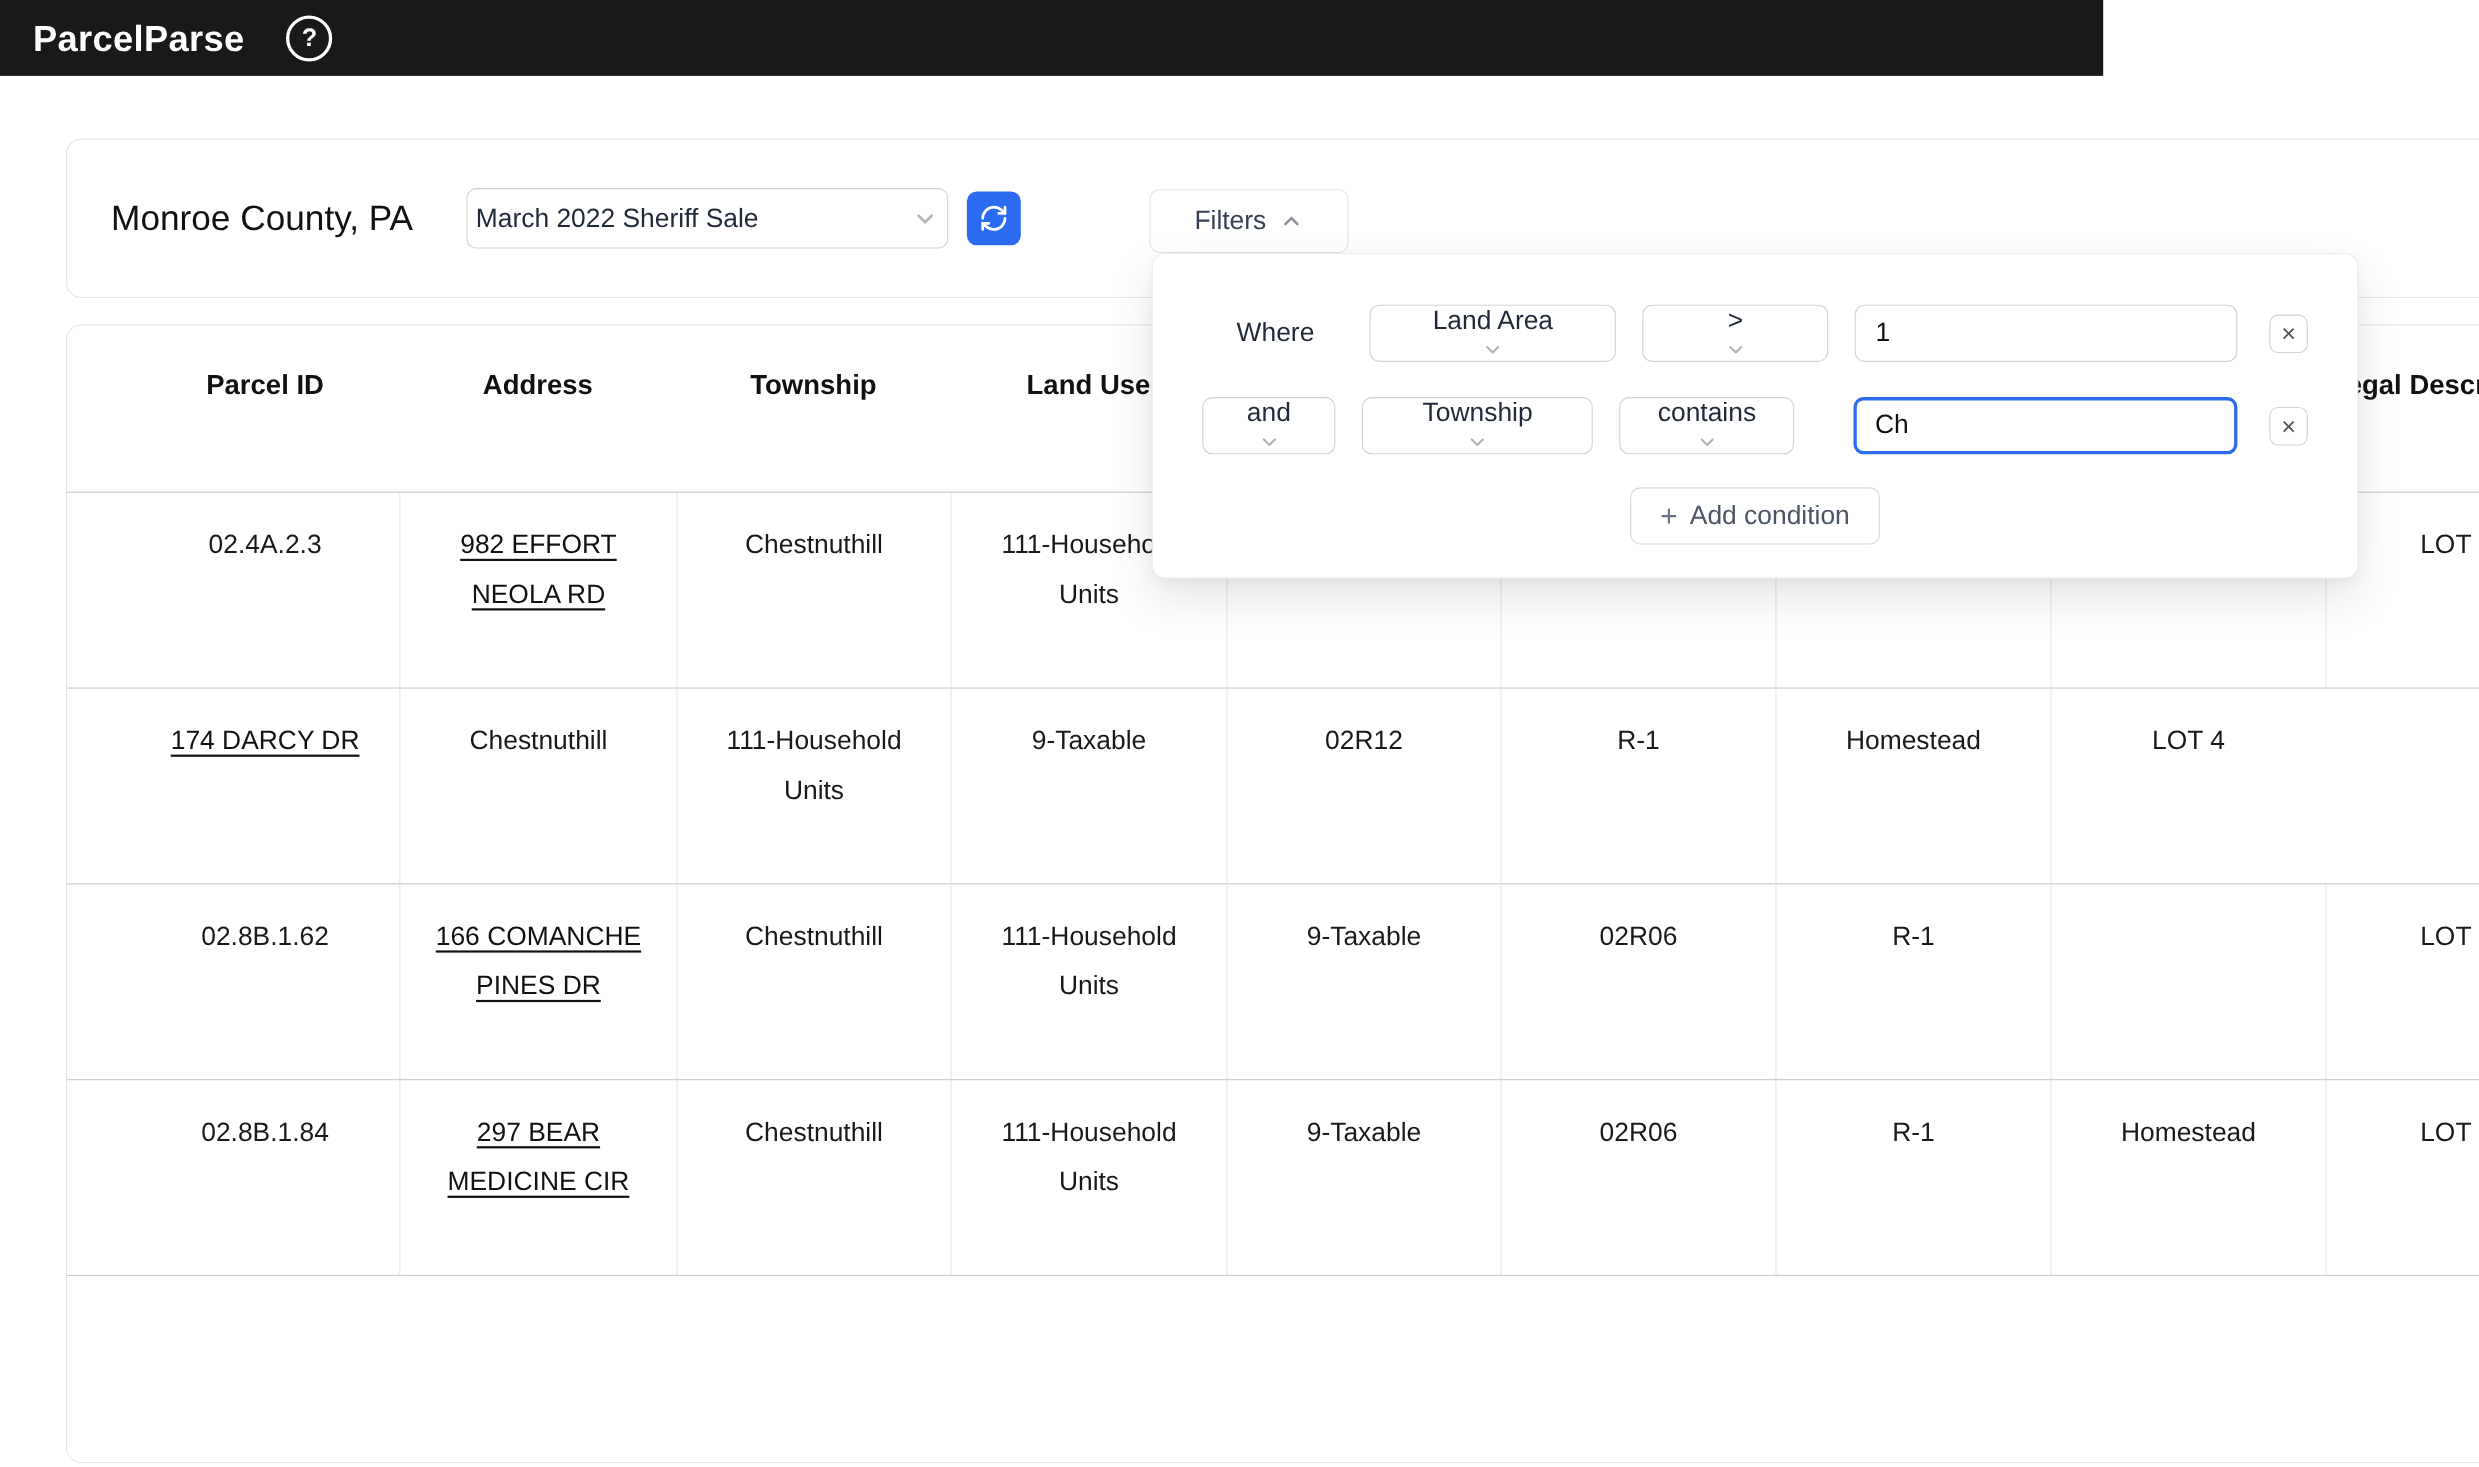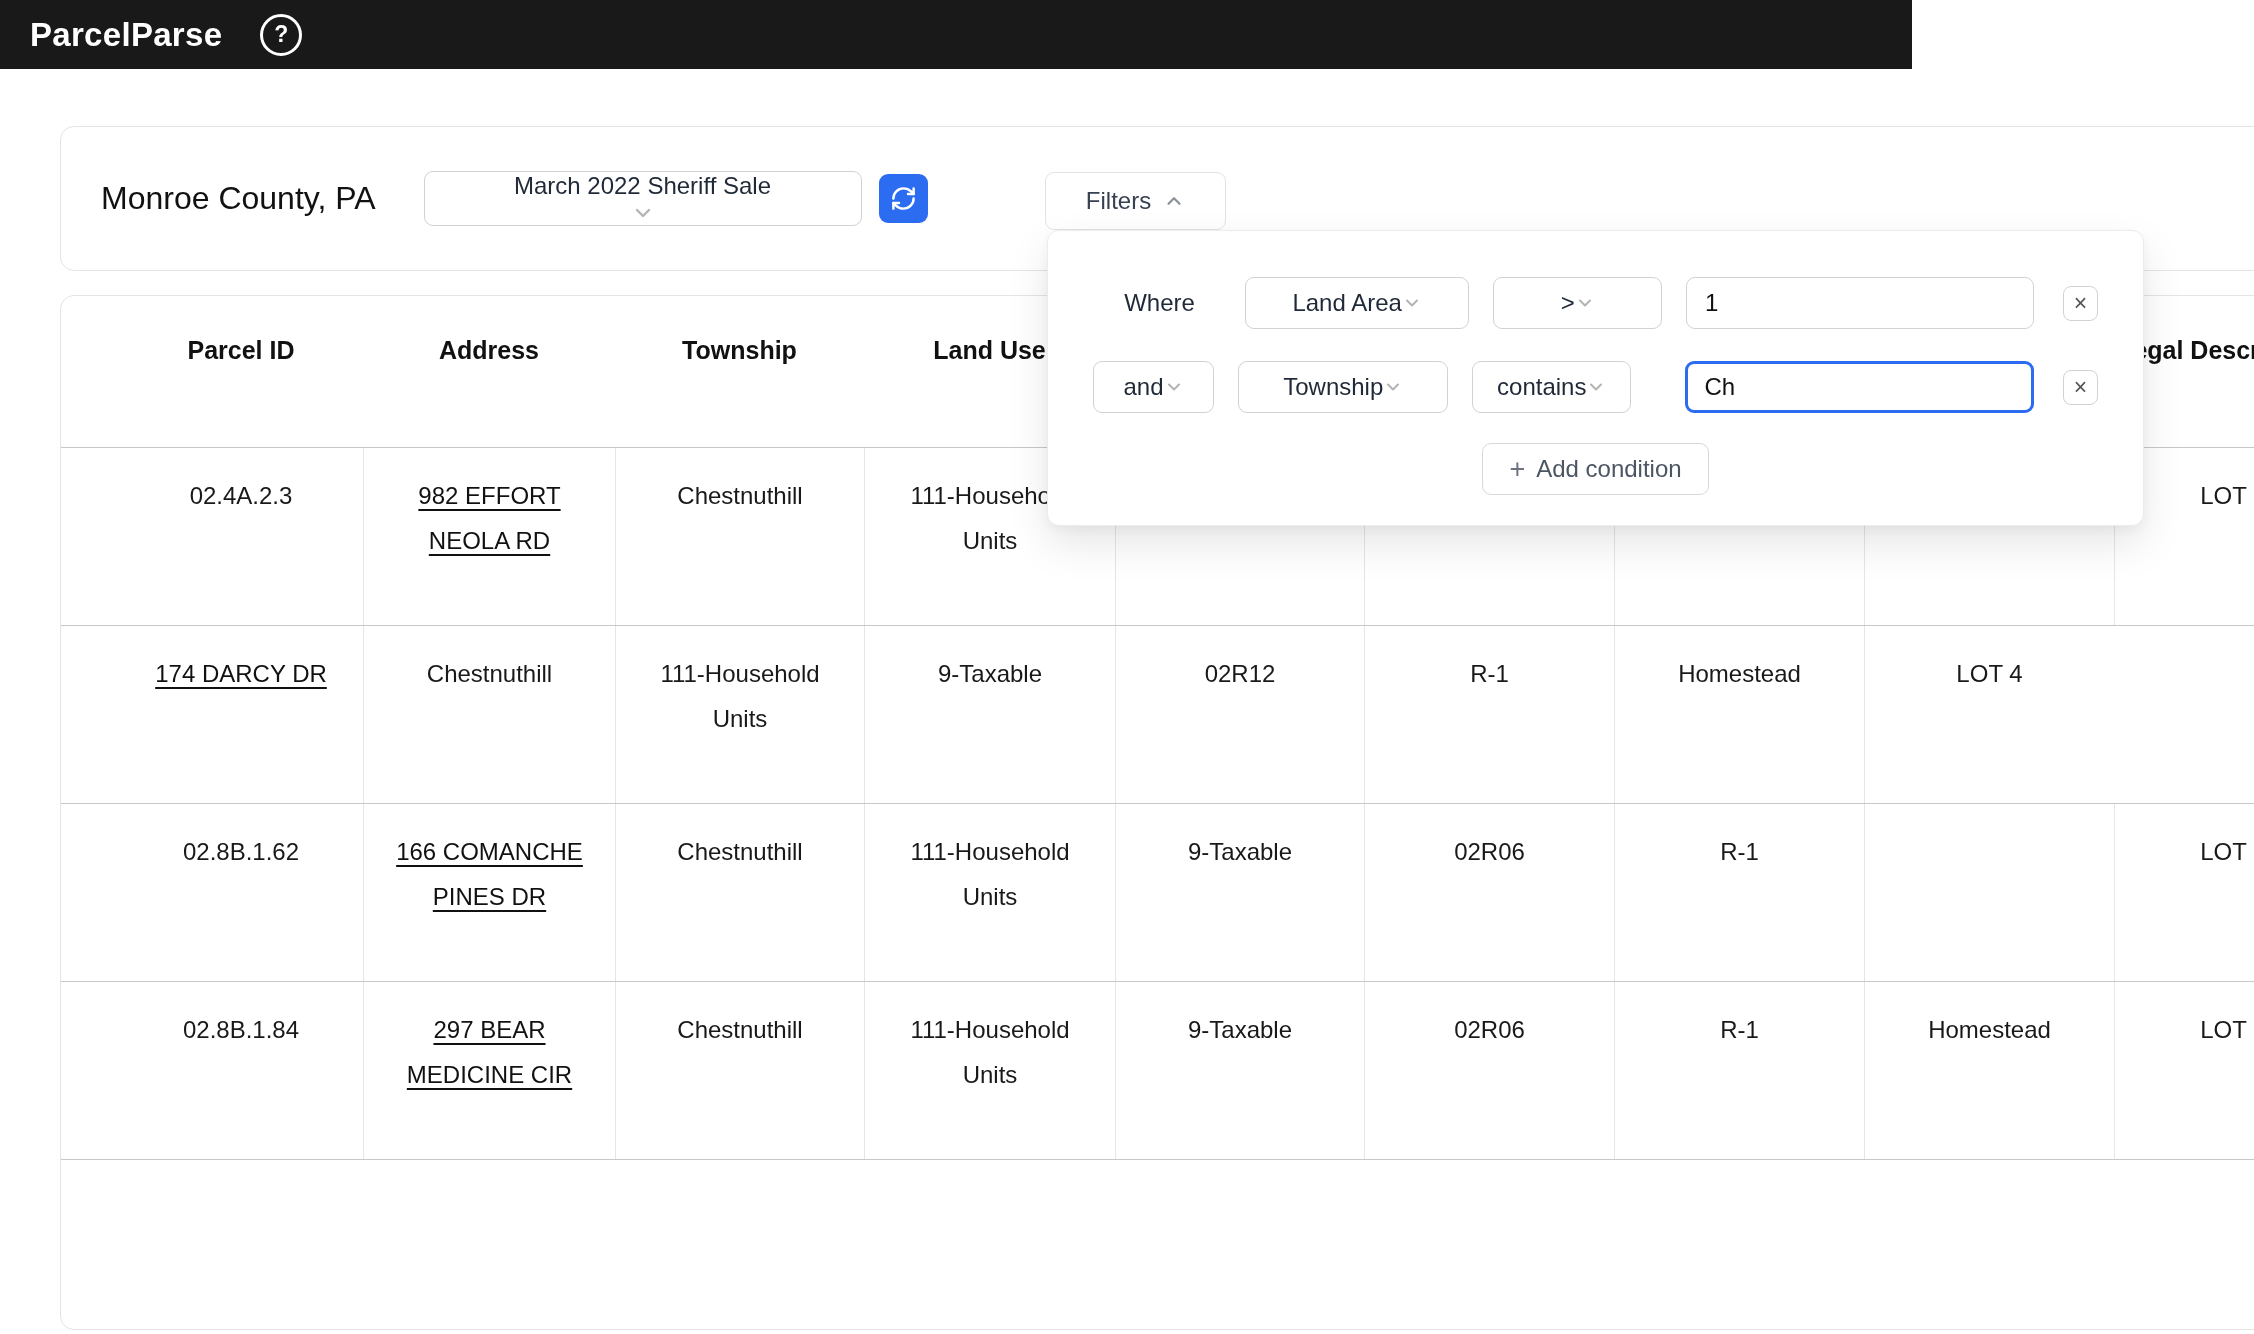--- a/index.html
+++ b/index.html
@@ -34,21 +34,21 @@
     position: absolute; left: 60px; top: 126px;
     width: 2551px; height: 145px;
     background: #fff; border: 1.5px solid #e4e4e4; border-radius: 14px;
     display: flex; align-items: center; padding-left: 40px;
   }
   .page-title { font-size: 32px; font-weight: 400; color: #111; }
   .select {
     height: 55px; border: 1.5px solid #d2d2d2; border-radius: 9px;
     background: #fff; display: flex; align-items: center;
     justify-content: space-between; padding: 0 8px;
-    font-size: 24px; color: #1f2937; cursor: pointer; flex-direction: column;
+    font-size: 24px; color: #1f2937; cursor: pointer;
   }
   .dataset-select { width: 438px; margin-left: 48px; }
   .refresh-btn {
     margin-left: 17px; width: 49px; height: 49px; border: none;
     border-radius: 9px; background: #2b6cf0; cursor: pointer;
     display: flex; align-items: center; justify-content: center;
   }
   .filters-btn {
     position: absolute; left: 1045px; top: 172px;
     width: 181px; height: 58px; z-index: 40;
@@ -68,22 +68,22 @@
   }
   .frow { display: flex; align-items: center; gap: 24px; }
   .frow + .frow { margin-top: 32px; }
   .where-label {
     width: 137px; text-align: right; padding-right: 26px;
     font-size: 24px; color: #1f2937;
   }
   .sel {
     height: 52px; border: 1.5px solid #d2d2d2; border-radius: 9px;
     background: #fff; display: flex; align-items: center;
-    justify-content: center; padding: 0 14px;
-    font-size: 24px; color: #1f2937; cursor: pointer;
+    justify-content: space-between; padding: 0 14px;
+    font-size: 24px; color: #1f2937; cursor: pointer; flex-direction: column;
   }
   .sel-join  { width: 137px; }
   .sel-field { width: 242px; }
   .sel-op    { width: 181px; }
   .finput {
     width: 364px; height: 52px;
     border: 1.5px solid #d2d2d2; border-radius: 9px;
     font-size: 24px; padding: 0 18px; color: #111;
     font-family: inherit; background: #fff;
   }

